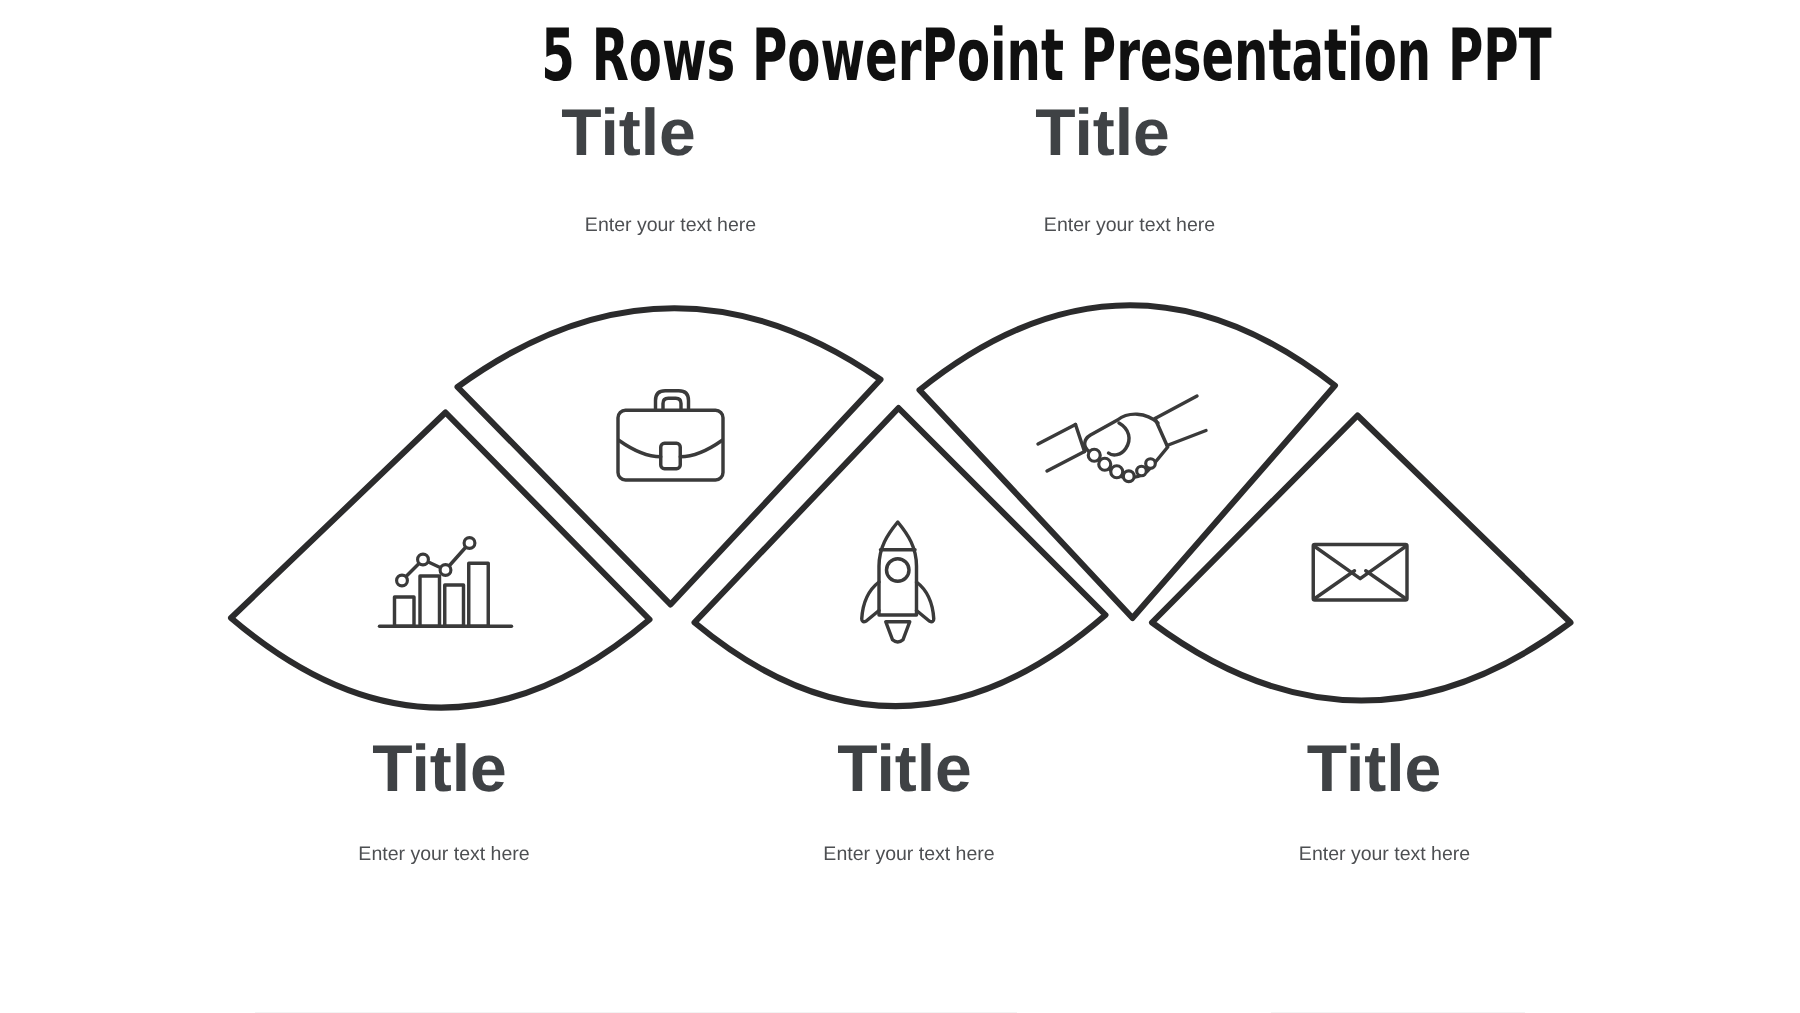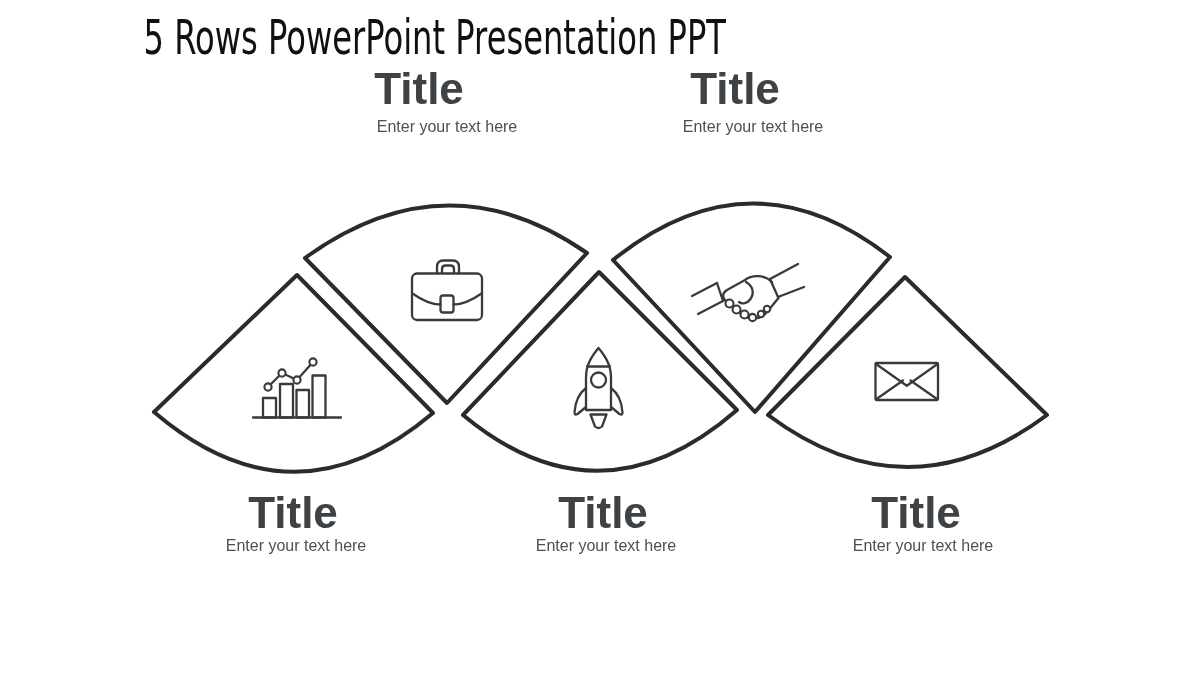--- a/index.html
+++ b/index.html
@@ -7,23 +7,23 @@
     position: relative;
     width: 1200px;
     height: 675px;
     background: var(--background, #ffffff);
     overflow: hidden;
     font-family: "Liberation Sans", sans-serif;
   }
   .main-title {
     position: absolute;
     left: 0; right: 0; top: 13px;
-    text-align: left;
+    text-align: right;
     font-family: "DejaVu Sans", sans-serif;
-    font-weight: normal;
+    font-weight: bold;
     font-size: 48px;
     line-height: 1;
     color: var(--main-title-color, #101010);
     white-space: nowrap;
   }
   .squeeze {
     display: inline-block;
     transform: scaleX(0.67);
     transform-origin: 50% 50%;
   }
@@ -32,24 +32,25 @@
     transform: translateX(-50%);
     font-size: 44px;
     font-weight: bold;
     line-height: 1;
     color: var(--heading-color, #3f4245);
     white-space: nowrap;
   }
   .subtext {
     position: absolute;
     transform: translateX(-50%);
-    font-size: 16px;
+    font-size: 13px;
     line-height: 1;
     color: var(--subtext-color, #4d4f52);
     white-space: nowrap;
+    margin-top: 24px;
   }
   .top1  { left: 419px; top: 67px; }
   .top1s { left: 447px; top: 119px; }
   .top2  { left: 735px; top: 67px; }
   .top2s { left: 753px; top: 119px; }
   .bot1  { left: 293px; top: 491px; }
   .bot1s { left: 296px; top: 538px; }
   .bot2  { left: 603px; top: 491px; }
   .bot2s { left: 606px; top: 538px; }
   .bot3  { left: 916px; top: 491px; }

